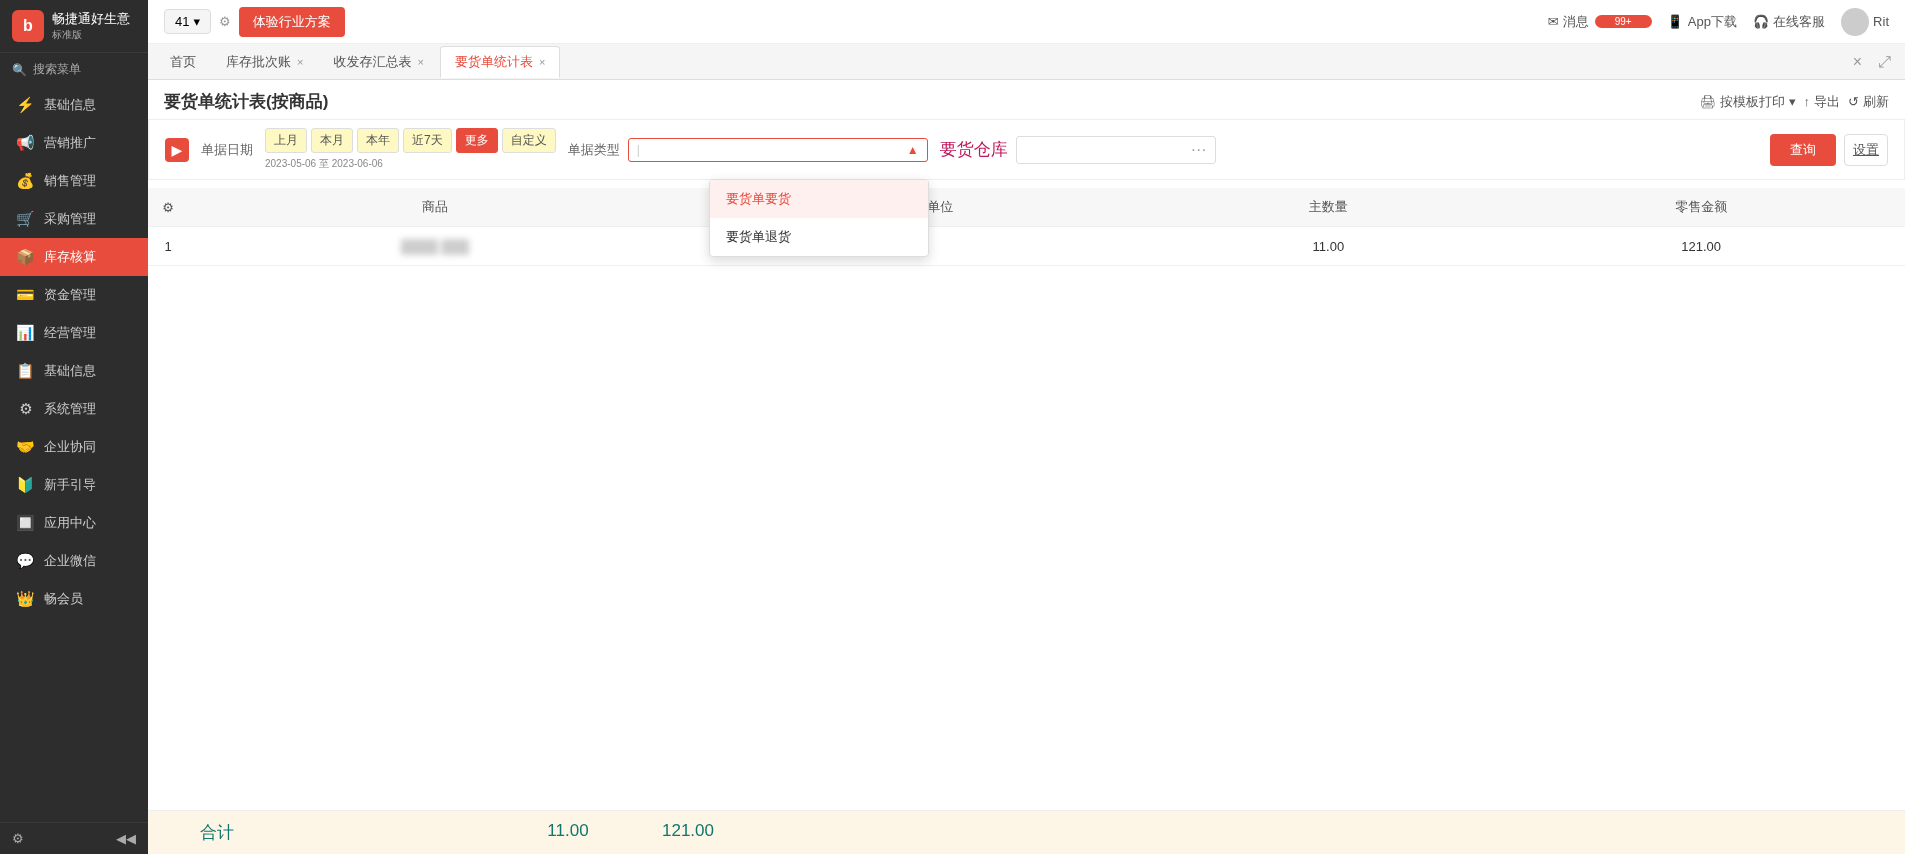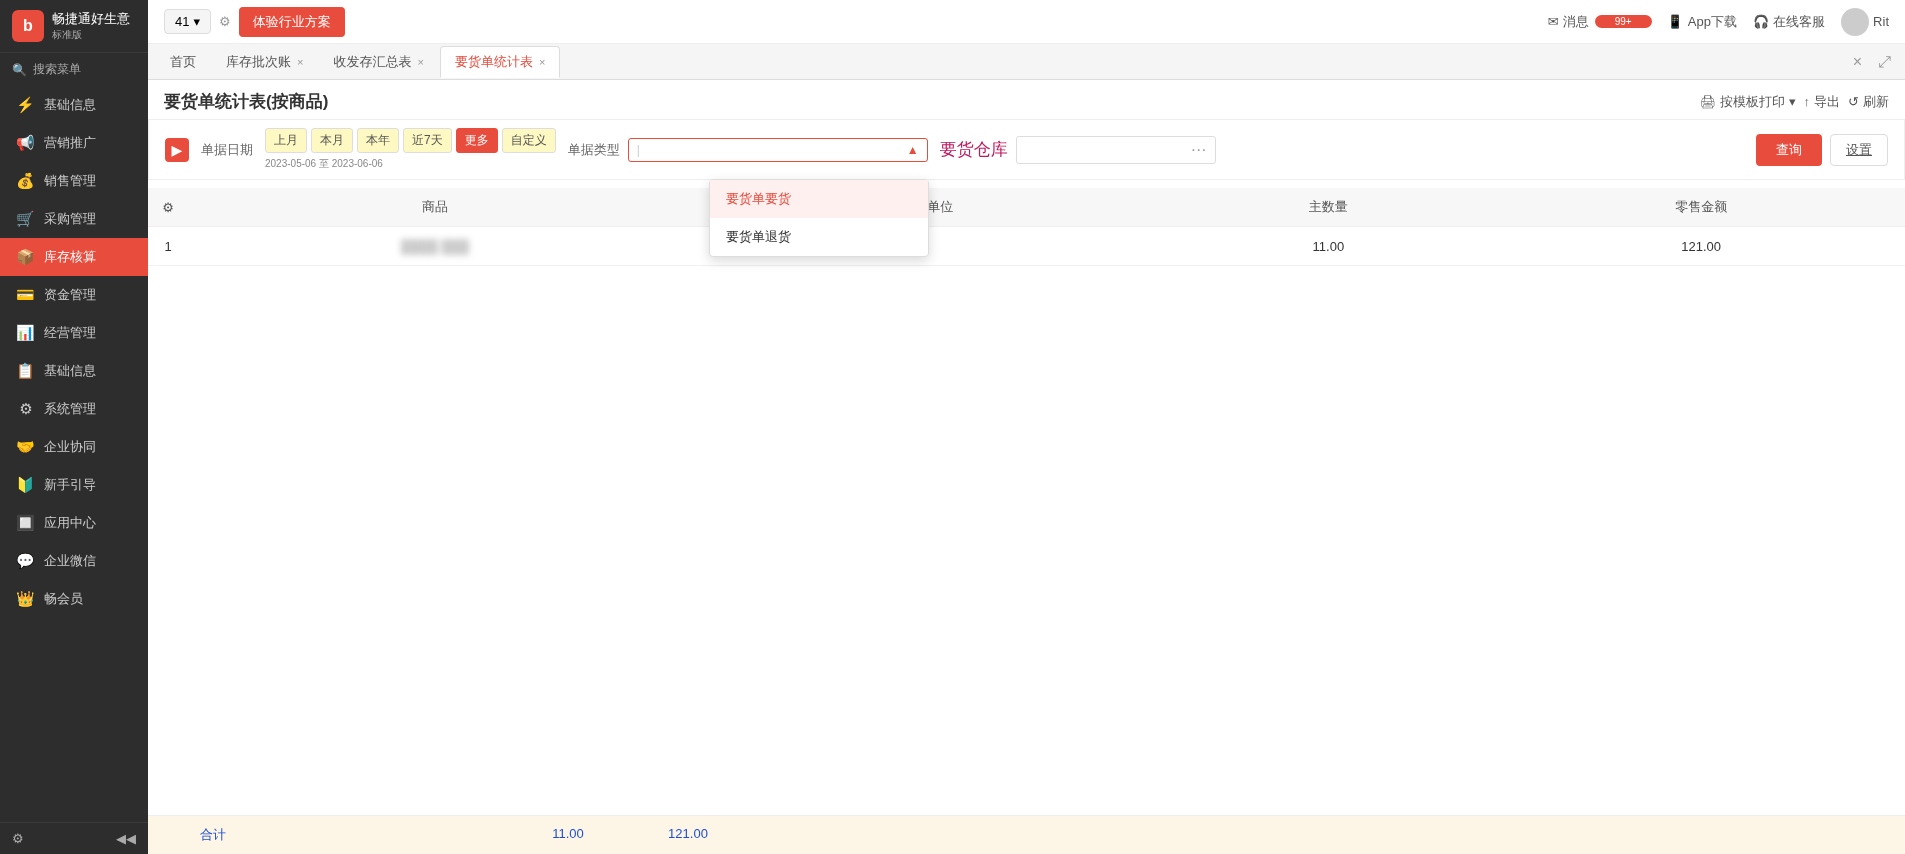--- a/index.html
+++ b/index.html
@@ -232,21 +232,21 @@
       border-radius: 4px;
       padding: 6px 20px;
       cursor: pointer;
       font-size: 13px;
     }
     .btn-setting {
       background: #fff;
       color: #555;
       border: 1px solid #ddd;
       border-radius: 4px;
-      padding: 6px 15px;
+      padding: 6px 8px;
       cursor: pointer;
       font-size: 13px;
       text-decoration: underline;
     }
 
     
     .dropdown-overlay {
       position: absolute;
       top: 100%;
       left: 560px;
@@ -304,22 +304,22 @@
       align-items: center;
       padding: 10px 0;
       flex-shrink: 0;
     }
     .footer-cells {
       width: 100%;
       display: flex;
     }
     .footer-cell {
       text-align: center;
-      font-size: 13px;
-      color: #1d4ed8;
+      font-size: 17px;
+      color: #0f766e;
       padding: 0 12px;
     }
 
     .filter-date-col {
       display: flex;
       flex-direction: column;
       gap: 2px;
     }
   </style>
 </head>

